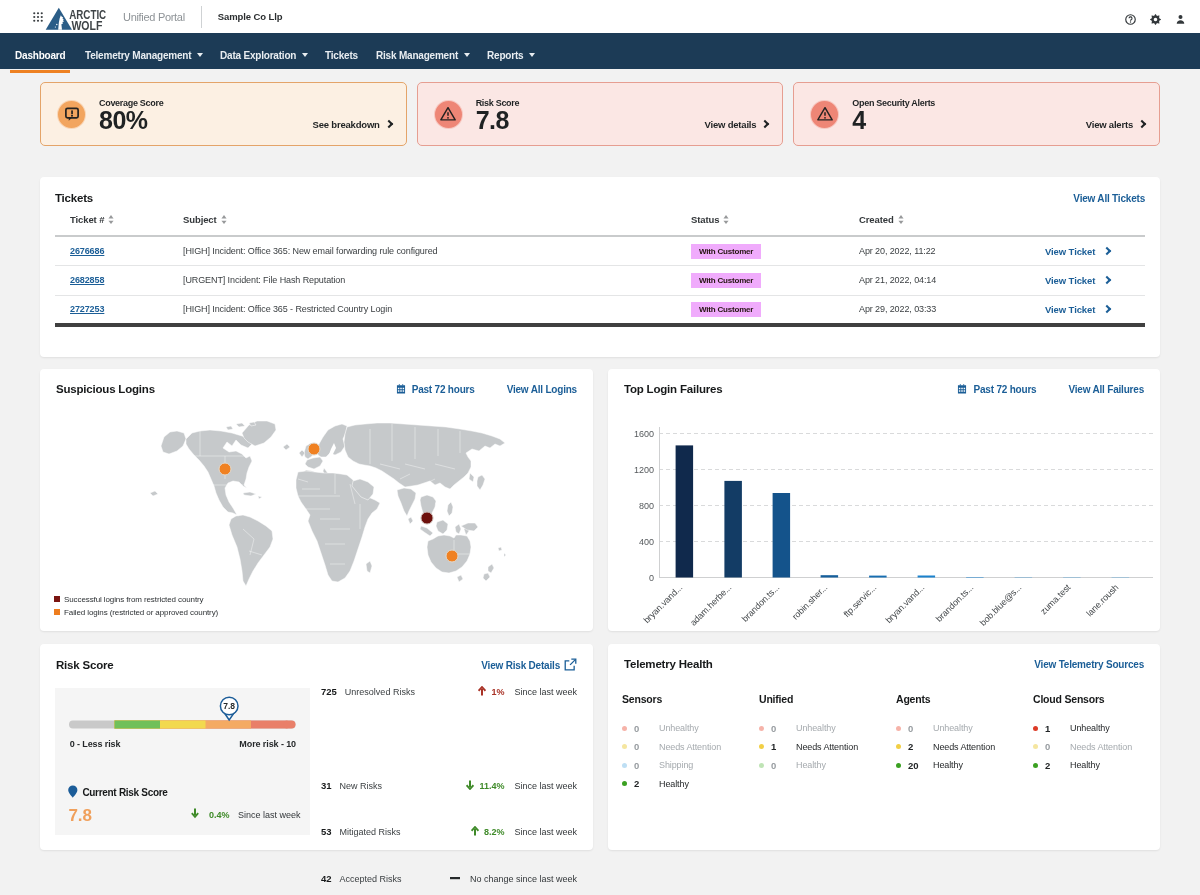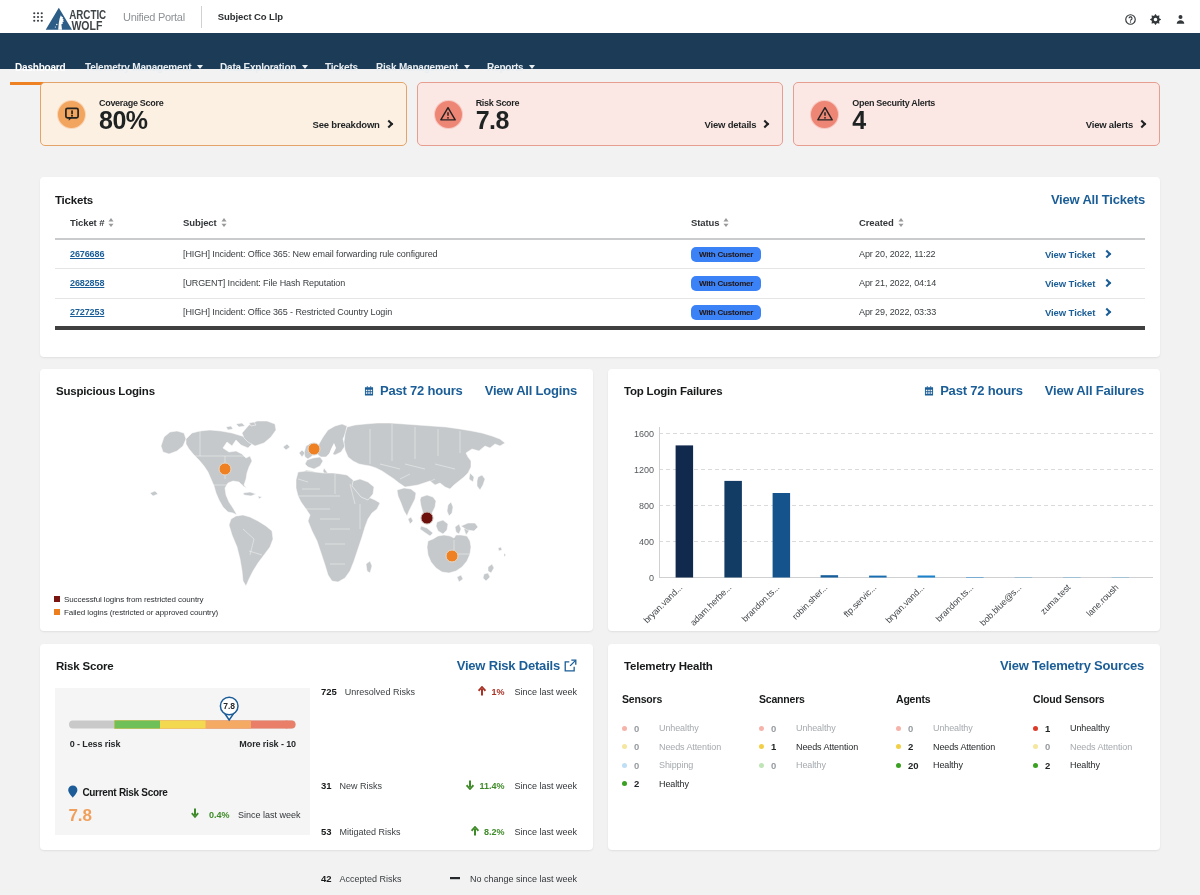--- a/index.html
+++ b/index.html
@@ -5,21 +5,21 @@
 * { margin:0; padding:0; box-sizing:border-box; }
 html,body { width:1200px; height:895px; font-family:"Liberation Sans", sans-serif; background:#f2f2f2; overflow:hidden; }
 .topbar { height:33px; background:#fff; display:flex; align-items:center; position:relative; }
 .gridicon { margin-left:33px; width:10px; height:10px; }
 .logo { display:flex; align-items:center; margin-left:2px; }
 .uportal { color:#8e9397; font-size:11px; letter-spacing:-0.3px; margin-left:10px; }
 .divider { width:1px; height:22px; background:#cfd2d4; margin:0 16px; }
 .company { color:#2b2e30; font-size:9.5px; font-weight:bold; letter-spacing:-0.1px; }
 .topicons { position:absolute; right:14px; top:0; height:38px; display:flex; align-items:center; gap:14px; color:#33383b; }
 .nav { height:36px; background:#1c3b56; position:relative; }
-.nav a { color:#e8edf1; font-size:10px; font-weight:bold; letter-spacing:-0.2px; text-decoration:none; position:absolute; top:16px; height:36px; display:flex; align-items:center; }
+.nav a { color:#e8edf1; font-size:10px; font-weight:bold; letter-spacing:-0.2px; text-decoration:none; position:absolute; top:4px; height:36px; display:flex; align-items:center; }
 .nav a.active { padding:0 5px; }
 .nav a.active { color:#fff; }
 .nav a.active:after { content:""; position:absolute; left:0; right:0; bottom:0; height:3px; background:#ee8122; }
 .caret { display:inline-block; width:0; height:0; border-left:3.5px solid transparent; border-right:3.5px solid transparent; border-top:4.5px solid #e8edf1; margin-left:6px; }
 .main { padding:13px 40px 2px 40px; }
 .alertrow { display:flex; gap:10px; margin-top:0; }
 .acard { flex:1; height:64px; border-radius:5px; display:flex; align-items:center; padding:0 16px; position:relative; }
 .acard.orange { background:#fcf0e3; border:1px solid #e4a469; }
 .acard.pink { background:#fbe7e4; border:1px solid #e69e91; }
 .acirc { width:29px; height:29px; border:1.5px solid rgba(255,255,255,0.55); border-radius:50%; display:flex; align-items:center; justify-content:center; }
@@ -27,28 +27,28 @@
 .acirc.p { background:#ee8676; }
 .ainfo { margin-left:13px; margin-top:3px; }
 .alabel { font-size:9px; font-weight:bold; letter-spacing:-0.3px; color:#1f2223; }
 .abig { font-size:25px; font-weight:bold; color:#1f2223; line-height:25px; letter-spacing:-0.5px; }
 .alink { position:absolute; right:14px; top:36px; font-size:9.5px; font-weight:bold; letter-spacing:-0.2px; color:#1f2223; }
 .chev { display:inline-block; width:6px; height:6px; border-right:2px solid #1f2223; border-top:2px solid #1f2223; transform:rotate(45deg); margin-left:6px; margin-bottom:1px; }
 .card { background:#fff; border-radius:4px; box-shadow:0 1px 2px rgba(0,0,0,0.08); }
 .tickets { margin-top:31px; padding:15px 15px 0 15px; height:180px; }
 .cardhead { display:flex; justify-content:space-between; align-items:center; }
 .ctitle { font-size:11.5px; font-weight:bold; letter-spacing:-0.2px; color:#17191a; }
-.bluelink { color:#1b5e97; font-size:13px; font-weight:bold; letter-spacing:-0.2px; text-decoration:none; }
+.bluelink { color:#1b5e97; font-size:10px; font-weight:bold; letter-spacing:-0.2px; text-decoration:none; }
 table.tk { width:100%; border-collapse:collapse; margin-top:10px; font-size:9px; letter-spacing:-0.1px; border-bottom:4px solid #404040; }
 table.tk th { text-align:left; color:#33373a; font-weight:bold; padding:0 0 10px 0; font-size:9.5px; height:14px; }
 table.tk td { padding:0; height:29.5px; border-top:1px solid #e4e5e6; color:#3c4043; }
 table.tk tr.hd th { border-bottom:2px solid #c9cbcc; }
 .sorts { display:inline-block; vertical-align:middle; margin-left:4px; margin-top:-2px; }
 .tnum { color:#1b5e97; text-decoration:underline; font-weight:bold; }
-.pill { display:inline-block; background:#3b82f6; color:#23140f; font-size:8px; letter-spacing:-0.2px; font-weight:bold; padding:3px 8px; border-radius:5px; }
+.pill { display:inline-block; background:#f0abfc; color:#23140f; font-size:8px; letter-spacing:-0.2px; font-weight:bold; padding:3px 8px; border-radius:0; }
 .vt { color:#1b5e97; font-weight:bold; font-size:9.5px; }
 .row2 { display:flex; gap:15px; margin-top:12px; }
 .map-card { width:553px; height:262px; padding:14px 16px; position:relative; }
 .chart-card { flex:1; height:262px; padding:14px 16px; position:relative; }
 .row3 { display:flex; gap:15px; margin-top:13px; }
 .risk-card { width:553px; height:206px; padding:14px 16px; position:relative; }
 .tel-card { flex:1; height:206px; padding:14px 16px; position:relative; }
 .rrow { display:flex; align-items:baseline; margin-top:35.5px; }
 .rnum { font-size:9.5px; font-weight:bold; color:#17191a; margin-right:8px; }
 .rlab { font-size:9px; color:#3c4043; flex:1; white-space:nowrap; }
@@ -58,21 +58,21 @@
 .thead { font-size:10.5px; font-weight:bold; letter-spacing:-0.2px; color:#17191a; margin-bottom:14px; }
 .trow { display:flex; align-items:center; height:18.5px; }
 
 .tdot { width:5px; height:5px; border-radius:50%; margin-right:7px; }
 .tcnt { font-size:9.5px; font-weight:bold; width:25px; }
 .trow.off .tcnt { color:#979ca0; font-weight:bold; }
 .trow.on .tcnt { color:#222527; }
 .tlab { font-size:9px; letter-spacing:-0.1px; }
 .trow.off .tlab { color:#a5aaae; }
 .trow.on .tlab { color:#26292b; }
-.hright { display:flex; align-items:flex-start; gap:22px; }
+.hright { display:flex; align-items:flex-start; gap:32px; }
 </style>
 </head>
 <body>
 <div class="topbar">
   <svg class="gridicon" viewBox="0 0 12 12">
       <g fill="#3a3f42">
         <circle cx="1.5" cy="1.5" r="1.3"></circle>
         <circle cx="6" cy="1.5" r="1.3"></circle>
         <circle cx="10.5" cy="1.5" r="1.3"></circle>
         <circle cx="1.5" cy="6" r="1.3"></circle>
@@ -88,21 +88,21 @@
       <path fill="#2b5d87" d="M13.8 3.7 L27 25.7 H0.7 Z"></path>
       <path fill="#ffffff" d="M13.2 25.7 L13.8 19 L14.6 14.5 L15.8 11.2 L16.8 12.8 L18.2 13.4 L17.4 14.6 L18.8 15.2 L17.8 16.2 L19.2 17.2 L17.4 18 L18 19.4 L16.4 20.2 L17 25.7 Z"></path>
       <circle cx="11.8" cy="20.5" r="0.7" fill="#fff"></circle>
         <circle cx="10.4" cy="23" r="0.6" fill="#fff"></circle>
       <text x="24.2" y="14.7" font-family="Liberation Sans" font-weight="bold" font-size="13" fill="#3f4447" textLength="37" lengthAdjust="spacingAndGlyphs">ARCTIC</text>
       <text x="26.4" y="25.7" font-family="Liberation Sans" font-weight="bold" font-size="13" fill="#3f4447" textLength="31" lengthAdjust="spacingAndGlyphs">WOLF</text>
     </svg>
   </div>
   <div class="uportal">Unified Portal</div>
   <div class="divider"></div>
-  <div class="company">Subject Co Llp</div>
+  <div class="company">Sample Co Llp</div>
   <div class="topicons">
     <svg width="11" height="11" viewBox="0 0 16 16">
         <circle cx="8" cy="8" r="6.9" fill="none" stroke="#33383b" stroke-width="1.7"></circle>
         <path d="M5.9 6.3 a2.15 2.15 0 1 1 3.1 1.95 c-0.75 0.35 -1 0.75 -1 1.55" fill="none" stroke="#33383b" stroke-width="1.6"></path>
         <circle cx="8" cy="11.6" r="1" fill="#33383b"></circle>
       </svg>
     <svg width="11" height="11" viewBox="0 0 16 16">
         <path fill="#33383b" fill-rule="evenodd" d="M14.12 7.01 L15.76 7.22 L15.76 8.78 L14.12 8.99 L13.03 11.63 L14.04 12.94 L12.94 14.04 L11.63 13.03 L8.99 14.12 L8.78 15.76 L7.22 15.76 L7.01 14.12 L4.37 13.03 L3.06 14.04 L1.96 12.94 L2.97 11.63 L1.88 8.99 L0.24 8.78 L0.24 7.22 L1.88 7.01 L2.97 4.37 L1.96 3.06 L3.06 1.96 L4.37 2.97 L7.01 1.88 L7.22 0.24 L8.78 0.24 L8.99 1.88 L11.63 2.97 L12.94 1.96 L14.04 3.06 L13.03 4.37 Z M8 5.4 A2.6 2.6 0 1 0 8 10.6 A2.6 2.6 0 1 0 8 5.4 Z"></path>
       </svg>
     <svg width="11" height="11" viewBox="0 0 16 16">
@@ -466,21 +466,21 @@
               <span class="tcnt">0</span>
               <span class="tlab">Shipping</span>
             </div>
           <div class="trow on">
               <span class="tdot" style="background:#3ba122;"></span>
               <span class="tcnt">2</span>
               <span class="tlab">Healthy</span>
             </div>
         </div>
         <div class="tcol">
-          <div class="thead">Scanners</div>
+          <div class="thead">Unified</div>
           <div class="trow off">
               <span class="tdot" style="background:#f6b3a9;"></span>
               <span class="tcnt">0</span>
               <span class="tlab">Unhealthy</span>
             </div>
           <div class="trow on">
               <span class="tdot" style="background:#f2cf45;"></span>
               <span class="tcnt">1</span>
               <span class="tlab">Needs Attention</span>
             </div>

